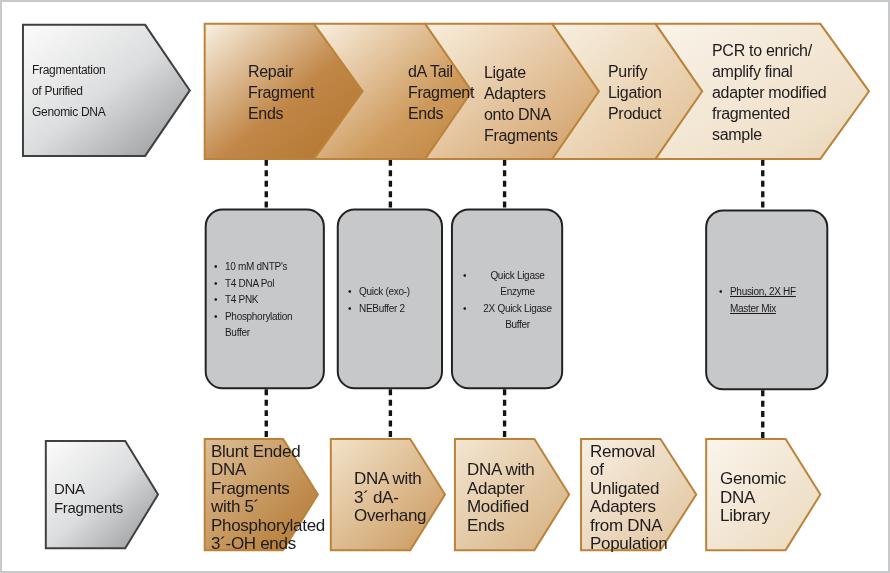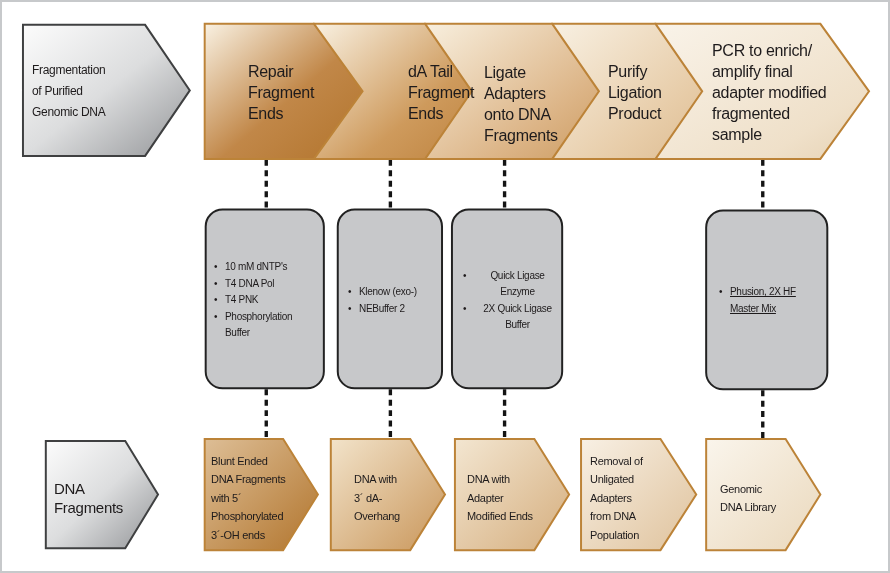--- a/index.html
+++ b/index.html
@@ -32,21 +32,21 @@
   .reagent-item{
     position:relative;padding-left:11px;white-space:pre-line;
   }
   .reagent-item::before{
     content:"\2022";
     position:absolute;left:0;top:0;
   }
   .product-label{
     top:440px;height:112px;
     display:flex;align-items:center;
-    font-size:11px;line-height:18.5px;
+    font-size:17px;line-height:18.5px;
   }
   .dna-label{
     left:52px;top:442px;height:108px;width:100px;
     display:flex;align-items:center;
     font-size:15px;line-height:19px;
   }
 </style>
 </head>
 <body>
 
@@ -163,21 +163,21 @@
 
   <div class="box-list" style="left:212px;width:106px;">
     <div class="reagent-item">10 mM dNTP's</div>
     <div class="reagent-item">T4 DNA Pol</div>
     <div class="reagent-item">T4 PNK</div>
     <div class="reagent-item">Phosphorylation
 Buffer</div>
   </div>
 
   <div class="box-list" style="left:346px;width:92px;">
-    <div class="reagent-item">Klenow (exo-)</div>
+    <div class="reagent-item">Quick (exo-)</div>
     <div class="reagent-item">NEBuffer 2</div>
   </div>
 
   <div class="box-list" style="left:461px;width:98px;text-align:center;">
     <div class="reagent-item">Quick Ligase
 Enzyme</div>
     <div class="reagent-item">2X Quick Ligase
 Buffer</div>
   </div>
 

